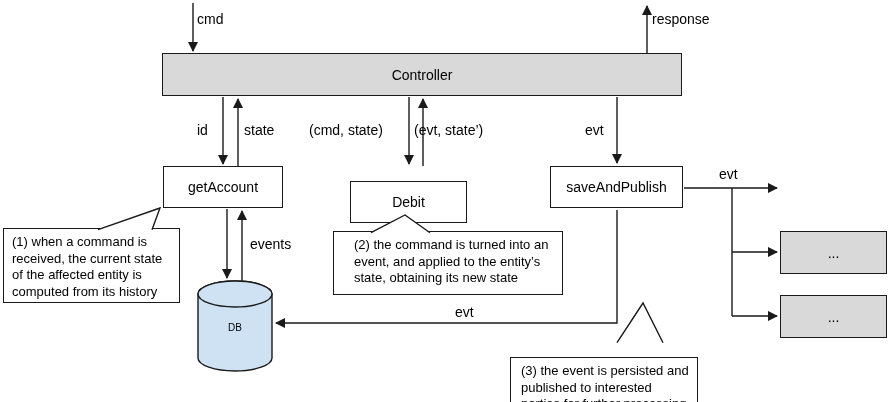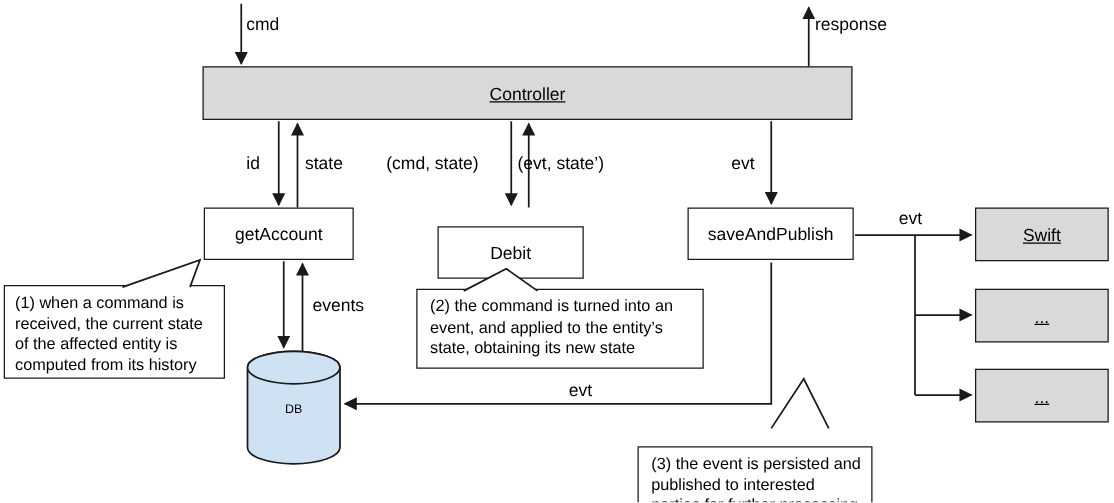--- a/index.html
+++ b/index.html
@@ -11,21 +11,21 @@
   html,body{margin:0;padding:0;}
   body{background:var(--bg);font-family:"Liberation Sans", sans-serif;color:#000;}
   .canvas{position:relative;width:891px;height:402px;background:var(--bg);overflow:hidden;}
 
   .node{
     position:absolute;box-sizing:border-box;
     border:1.5px solid var(--stroke);
     display:flex;align-items:center;justify-content:center;
     font-size:14px;background:#fff;
   }
-  .node.gray{background:var(--node-gray);text-decoration:underline;}
+  .node.gray{background:var(--node-gray);}
 
   .edge-label{
     position:absolute;font-size:14px;white-space:nowrap;line-height:15px;
   }
 
   .callout{
     position:absolute;box-sizing:border-box;background:#fff;
     border:1.4px solid var(--stroke);
     font-size:13px;line-height:16.5px;white-space:pre-line;
     padding:5px 8px;overflow:hidden;
@@ -53,38 +53,35 @@
   </div>
 
   <div class="node" style="left:350px;top:166px;width:117px;height:42px;margin-top:15px;">
     <span>Debit</span>
   </div>
 
   <div class="node" style="left:550px;top:166px;width:133px;height:42px;">
     <span>saveAndPublish</span>
   </div>
 
-  <div class="node gray" style="left:780px;top:166px;width:107px;height:43px;">
-    <span>Swift</span>
-  </div>
 
   <div class="node gray" style="left:780px;top:231px;width:107px;height:43px;">
     <span>...</span>
   </div>
 
   <div class="node gray" style="left:780px;top:295px;width:107px;height:43px;">
     <span>...</span>
   </div>
 
   <div class="callout" style="left:3px;top:228px;width:177px;height:75px;">(1) when a command is
 received, the current state
 of the affected entity is
 computed from its history</div>
 
-  <div class="callout" style="left:333px;top:231px;width:230px;height:64px;padding-left:10px;">(2) the command is turned into an
+  <div class="callout" style="left:333px;top:231px;width:230px;height:64px;padding-left:20px;">(2) the command is turned into an
 event, and applied to the entity’s
 state, obtaining its new state</div>
 
   <div class="callout" style="left:510px;top:341px;width:188px;height:58px;padding-left:10px;margin-top:16px;">(3) the event is persisted and
 published to interested
 parties for further processing</div>
 
   <svg class="overlay" width="891" height="402" viewBox="0 0 891 402">
     <defs>
       <marker id="arrow" viewBox="0 0 10 10" refX="9" refY="5" markerWidth="7.5" markerHeight="7.5" orient="auto-start-reverse">

